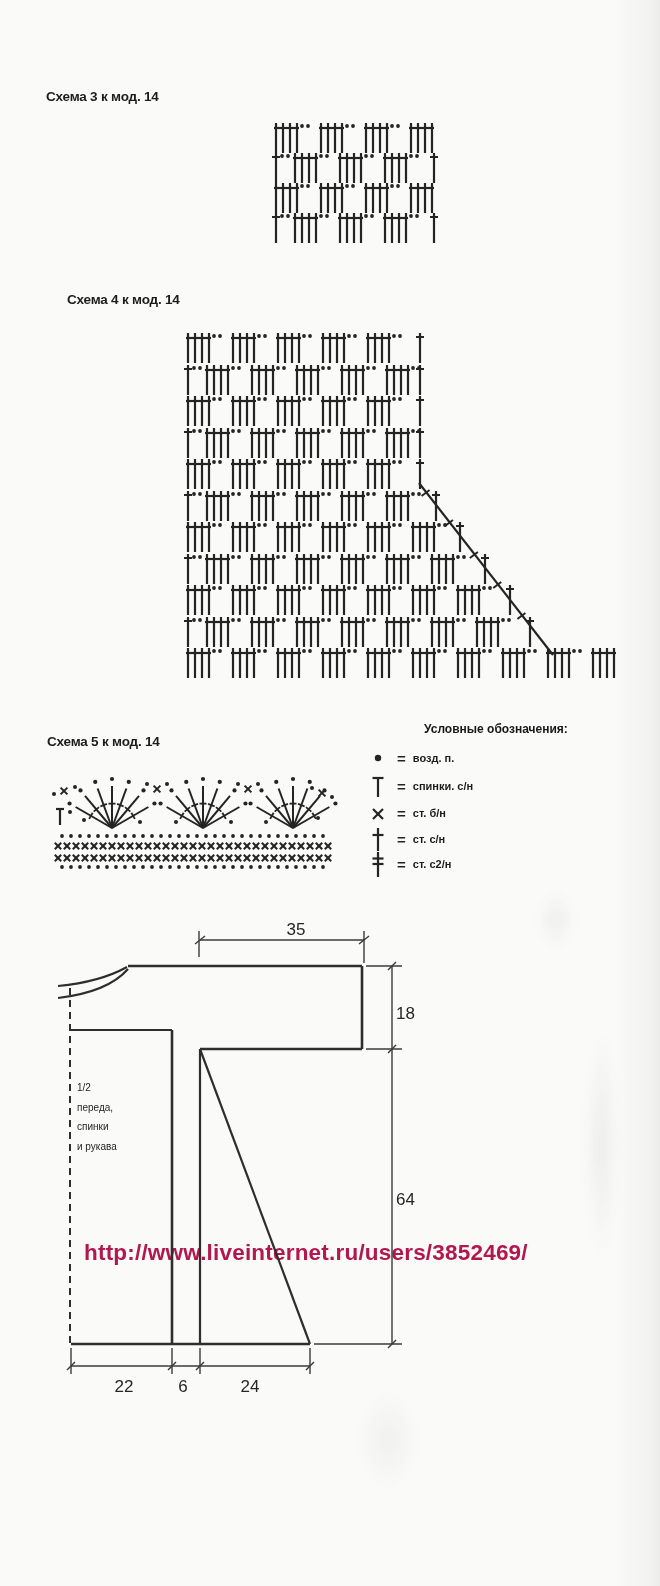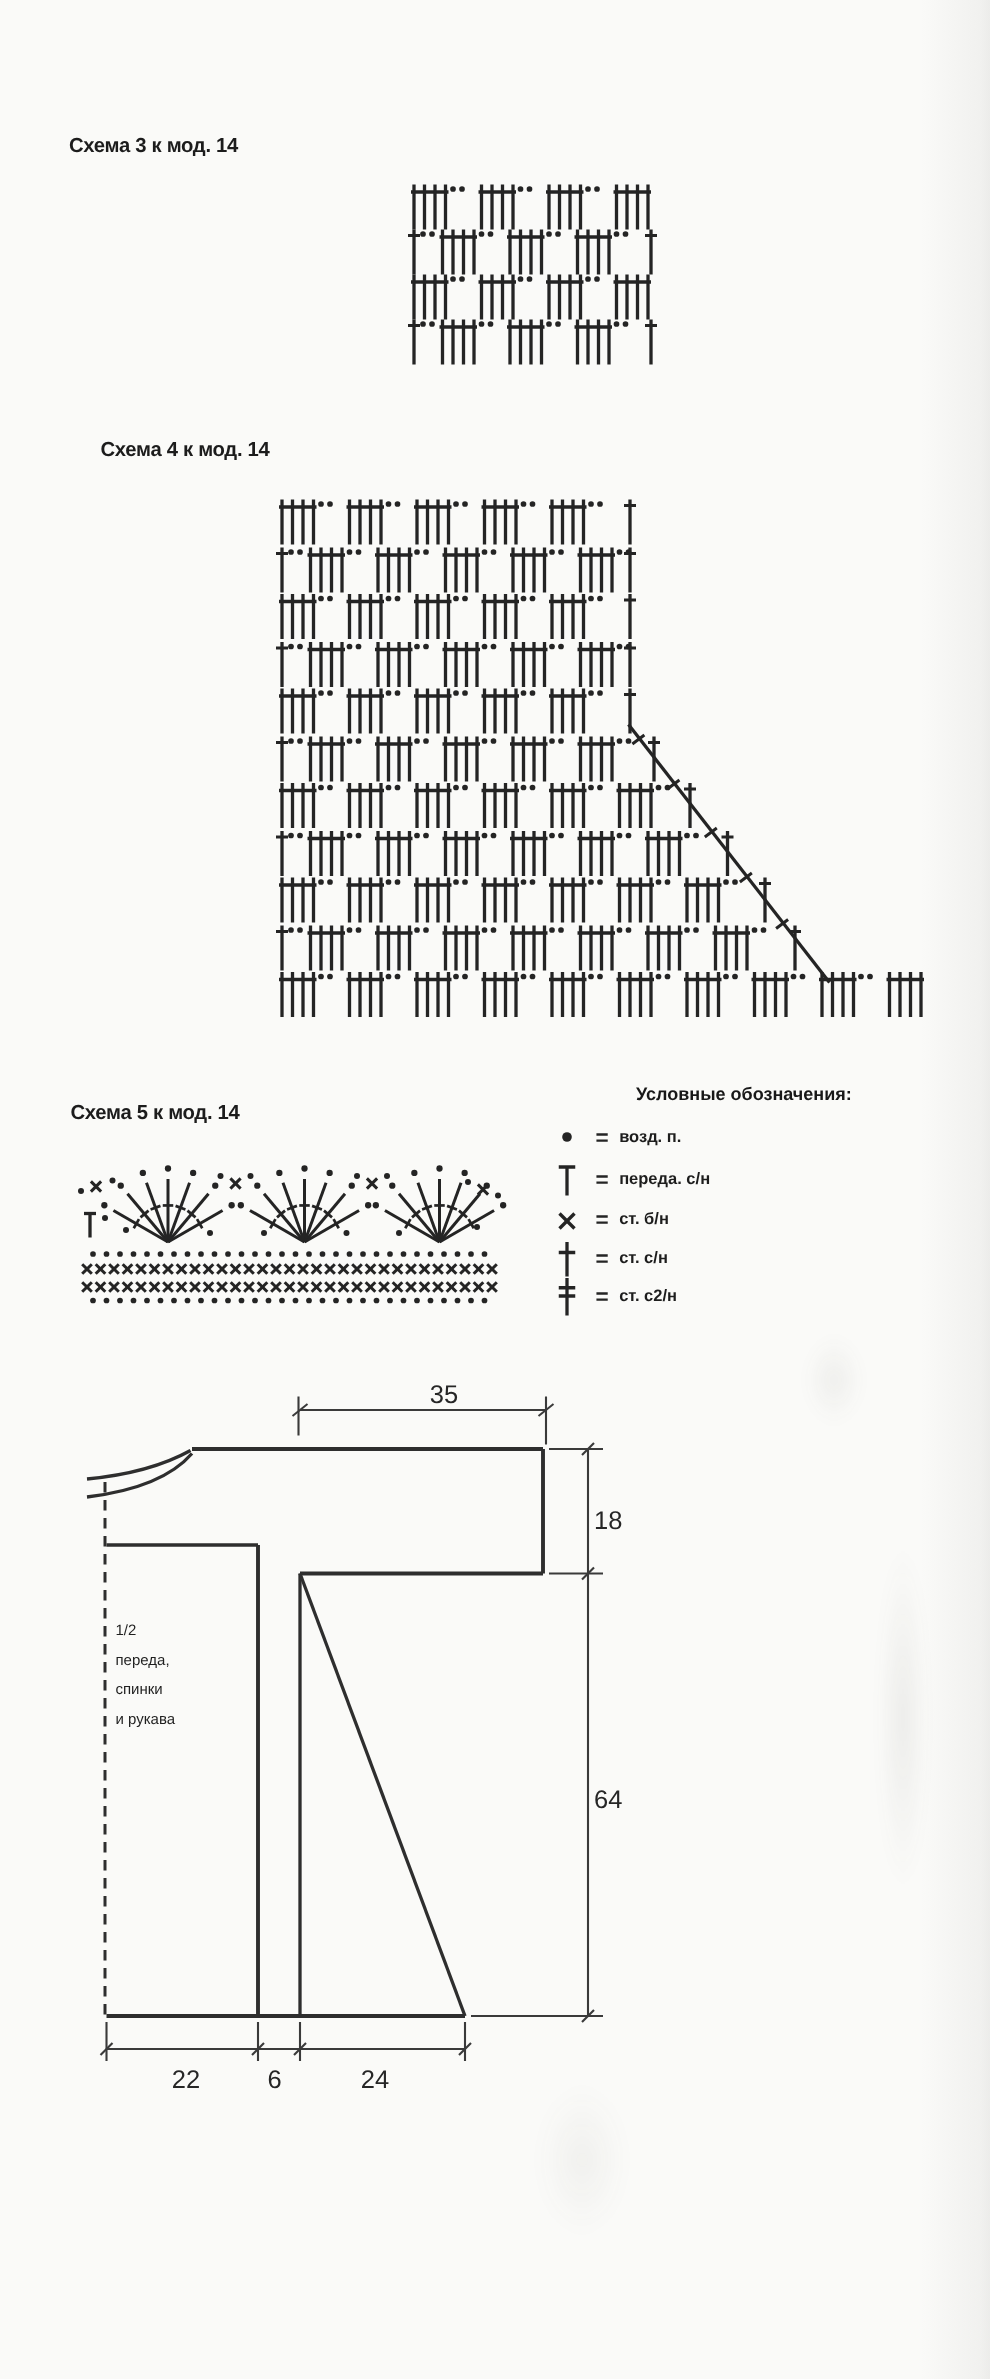--- a/index.html
+++ b/index.html
@@ -31,20 +31,21 @@
 </style>
 </head>
 <body>
 
 <div class="page">
 
   <div class="artifact a1"></div>
   <div class="artifact a2"></div>
   <div class="artifact a3"></div>
 
+  <div class="watermark" style="color: rgb(178, 23, 77);">http://www.liveinternet.ru/users/3852469/</div>
 
   <svg id="linework" class="layer linework" width="660" height="1586" viewBox="0 0 660 1586">
       <g stroke="#242424" fill="#242424">
         <line x1="274" y1="128" x2="299" y2="128" stroke-width="2.2"></line>
         <line x1="276" y1="123" x2="276" y2="153" stroke-width="2.2"></line>
         <line x1="283" y1="123" x2="283" y2="153" stroke-width="2.2"></line>
         <line x1="290" y1="123" x2="290" y2="153" stroke-width="2.2"></line>
         <line x1="297" y1="123" x2="297" y2="153" stroke-width="2.2"></line>
         <circle cx="302" cy="126" r="1.9" stroke="none"></circle>
         <circle cx="308" cy="126" r="1.9" stroke="none"></circle>
@@ -1000,21 +1001,21 @@
     <div class="legend-row" style="top:50px">
       <span class="sym">
           <svg width="22" height="30" viewBox="0 0 22 30">
         <g stroke="#242424" stroke-width="2.2">
               <path d="M11,7 V26"></path>
               <path d="M5.5,7 H16.5"></path>
             </g>
           </svg>
         </span>
       <span class="eq">=</span>
-      <span class="lbl">переда. с/н</span>
+      <span class="lbl">спинки. с/н</span>
     </div>
 
     <div class="legend-row" style="top:77px">
       <span class="sym">
           <svg width="22" height="30" viewBox="0 0 22 30">
         <g stroke="#242424" stroke-width="2.2">
               <path d="M6,11 L16,21"></path>
               <path d="M16,11 L6,21"></path>
             </g>
           </svg>

